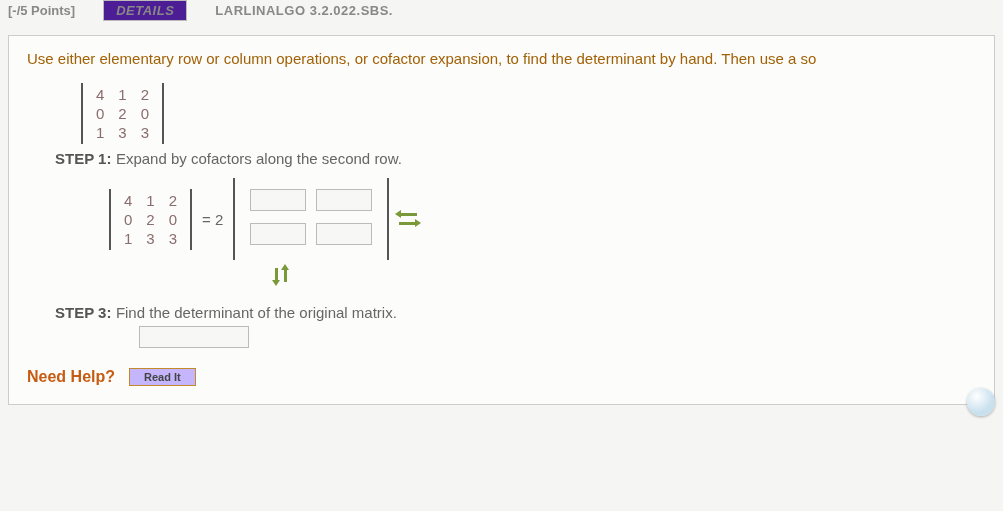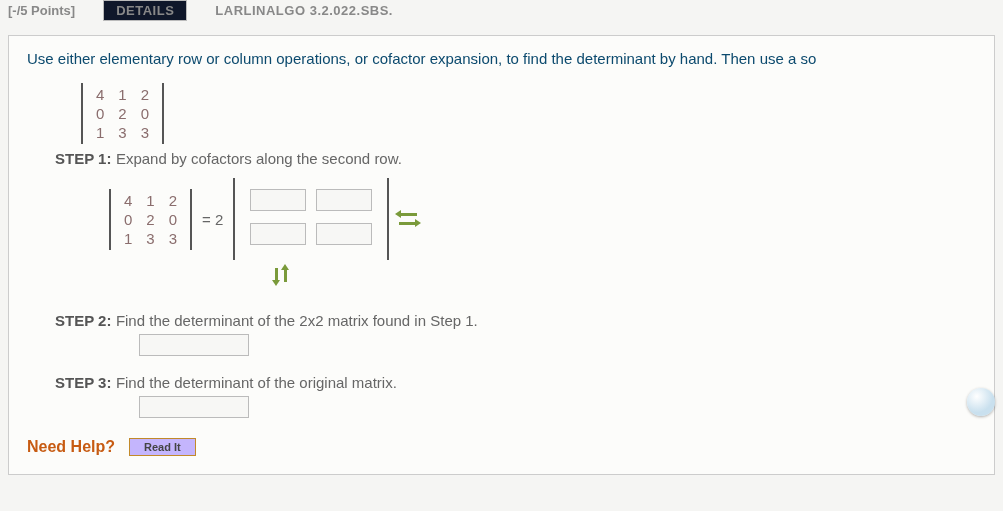--- a/index.html
+++ b/index.html
@@ -22,38 +22,39 @@
     font-size: 13px;
     font-weight: bold;
     color: #888;
   }
   .topbar .points {
     color: #888;
   }
   .tabbtn {
     border: 1px solid #bbb;
     padding: 2px 12px;
-    background: #0f172a;
+    background: #4c1d95;
     color: #888;
     letter-spacing: 0.5px;
+    font-style: italic;
   }
   .assignlabel {
     color: #888;
     font-size: 13px;
     letter-spacing: 0.5px;
   }
   .panel {
     border: 1px solid #ccc;
     margin: 10px 8px 0 8px;
     padding: 14px 18px 18px 18px;
     background: #fcfcfa;
   }
   .instruction {
     font-size: 15px;
-    color: #0c4a6e;
+    color: #a16207;
     margin-bottom: 14px;
   }
   .matrix {
     display: inline-block;
     position: relative;
     padding: 4px 8px;
     margin: 0 4px;
     vertical-align: middle;
   }
   .matrix::before, .matrix::after {
@@ -292,25 +293,20 @@
         <span class="arrow" style="transform: scaleX(-1);"></span>
         <span class="arrow"></span>
       </div>
     </div>
     <div class="downarrows">
       <span class="darrow down"></span>
       <span class="darrow up"></span>
     </div>
   </div>
 
-  <div class="stepblock" style="margin-top:26px;">
-    <span class="step-label">STEP 2:</span>
-    <span class="step-text">Find the determinant of the 2x2 matrix found in Step 1.</span>
-    <span class="answerbox"></span>
-  </div>
 
   <div class="stepblock" style="margin-top:18px;">
     <span class="step-label">STEP 3:</span>
     <span class="step-text">Find the determinant of the original matrix.</span>
     <span class="answerbox"></span>
   </div>
 
   <div class="need-help">
     <span class="need-help-label">Need Help?</span>
     <span class="readit">Read It</span>

